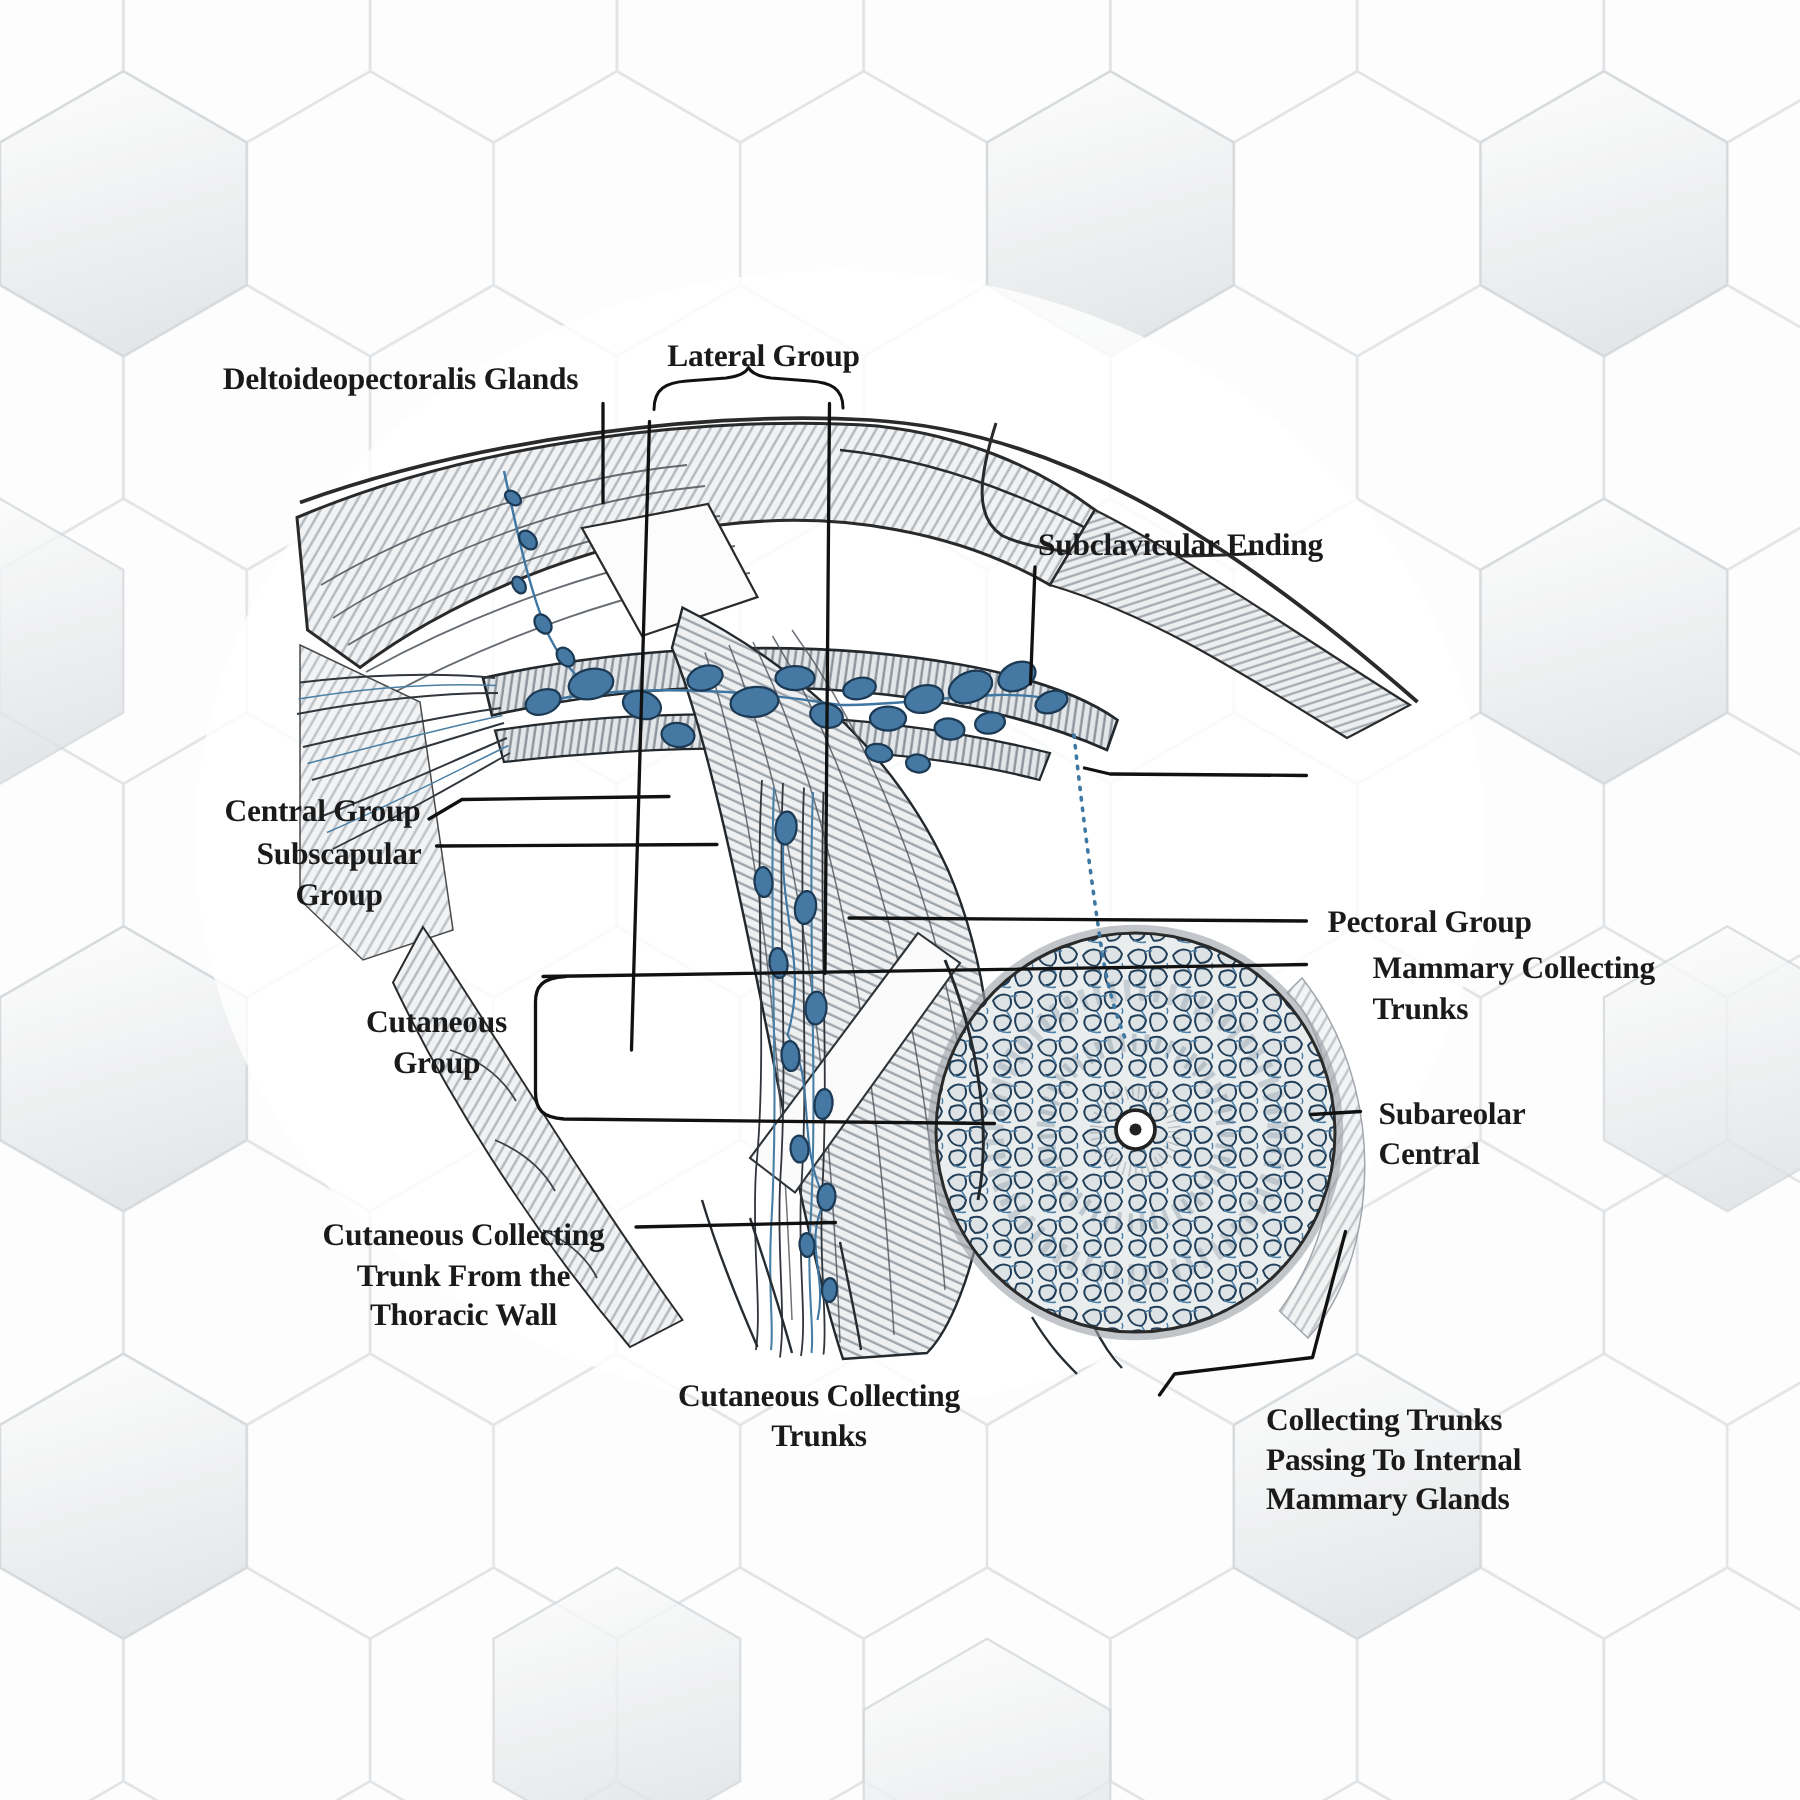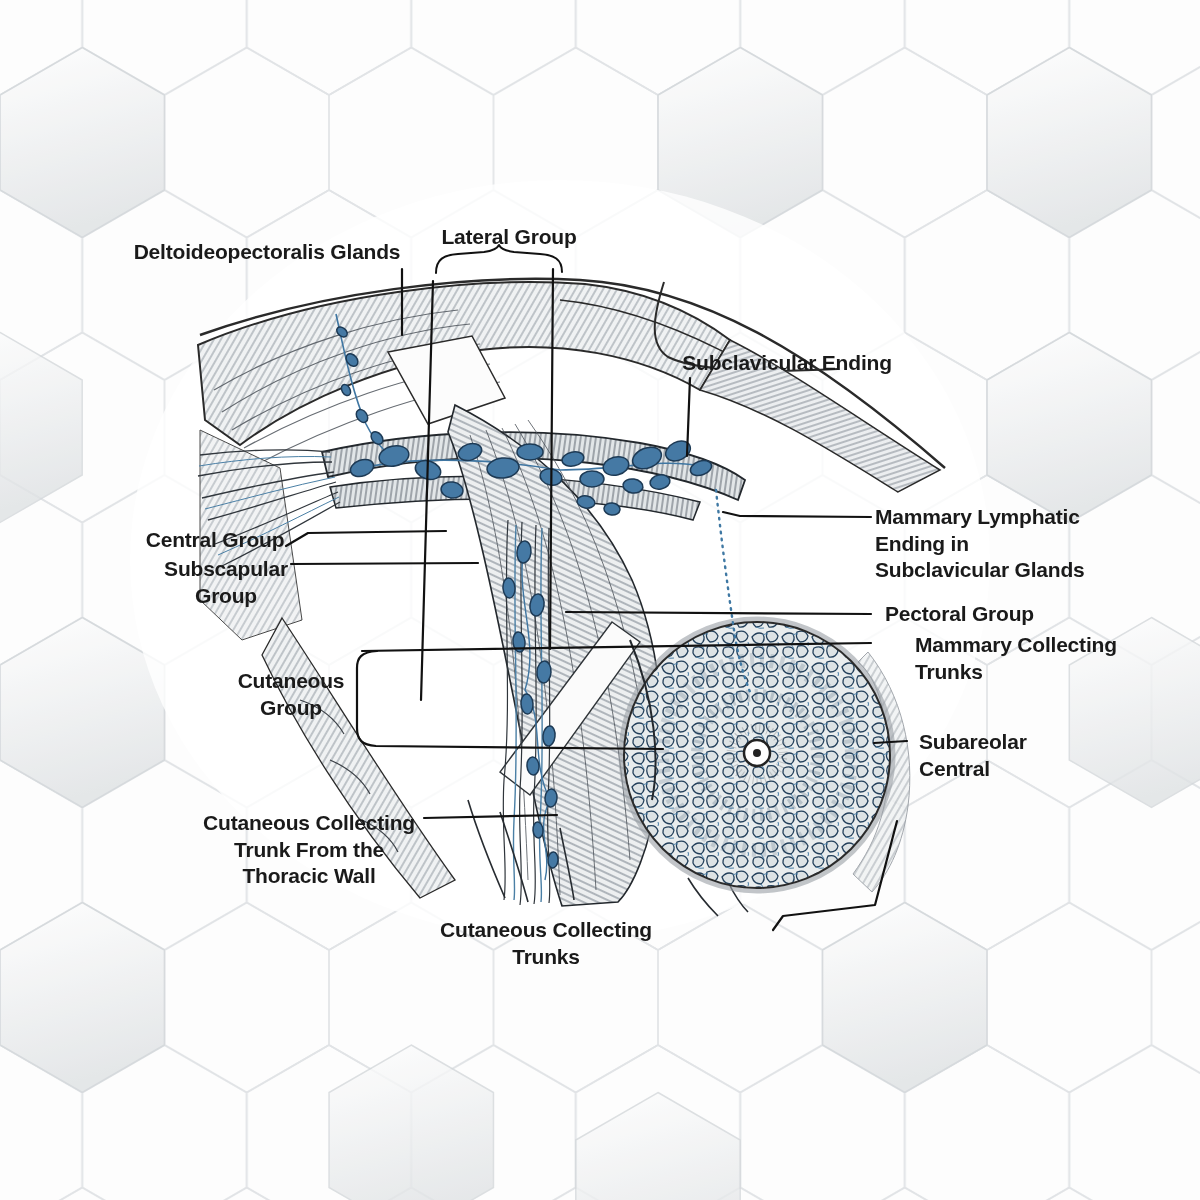--- a/index.html
+++ b/index.html
@@ -1,17 +1,17 @@
 <!DOCTYPE html>
 <html><head>
 <meta charset="utf-8">
 <style>
   html,body{margin:0;padding:0;background:#ffffff;}
   #canvas{position:relative;width:1200px;height:1200px;overflow:hidden;background:#4d7c0f;
-          font-family:Liberation Sans, sans-serif;}
+          font-family:Liberation Serif, serif;}
   svg{position:absolute;left:0;top:0;}
   .lbl{position:absolute;font-weight:bold;font-size:21px;line-height:26.5px;color:#1a1a1a;
        letter-spacing:-0.2px;white-space:nowrap;z-index:5;}
   .lbl.c{transform:translateX(-50%);text-align:center;}
   .lbl span{display:block;}
 </style>
 </head>
 <body>
 
 <div id="canvas">
@@ -249,25 +249,20 @@
   <div class="lbl c" style="left:787px;top:350px">
     <span>Subclavicular Ending</span>
   </div>
   <div class="lbl c" style="left:215px;top:527px">
     <span>Central Group</span>
   </div>
   <div class="lbl c" style="left:226px;top:556px">
     <span>Subscapular</span>
     <span>Group</span>
   </div>
-  <div class="lbl" style="left:875px;top:504px">
-    <span>Mammary Lymphatic</span>
-    <span>Ending in</span>
-    <span>Subclavicular Glands</span>
-  </div>
   <div class="lbl" style="left:885px;top:601px">
     <span>Pectoral Group</span>
   </div>
   <div class="lbl" style="left:915px;top:632px">
     <span>Mammary Collecting</span>
     <span>Trunks</span>
   </div>
   <div class="lbl c" style="left:291px;top:668px">
     <span>Cutaneous</span>
     <span>Group</span>
@@ -278,14 +273,19 @@
   </div>
   <div class="lbl c" style="left:309px;top:810px">
     <span>Cutaneous Collecting</span>
     <span>Trunk From the</span>
     <span>Thoracic Wall</span>
   </div>
   <div class="lbl c" style="left:546px;top:917px">
     <span>Cutaneous Collecting</span>
     <span>Trunks</span>
   </div>
+  <div class="lbl" style="left:844px;top:933px">
+    <span>Collecting Trunks</span>
+    <span>Passing To Internal</span>
+    <span>Mammary Glands</span>
+  </div>
 
 </div>
 
 </body></html>

